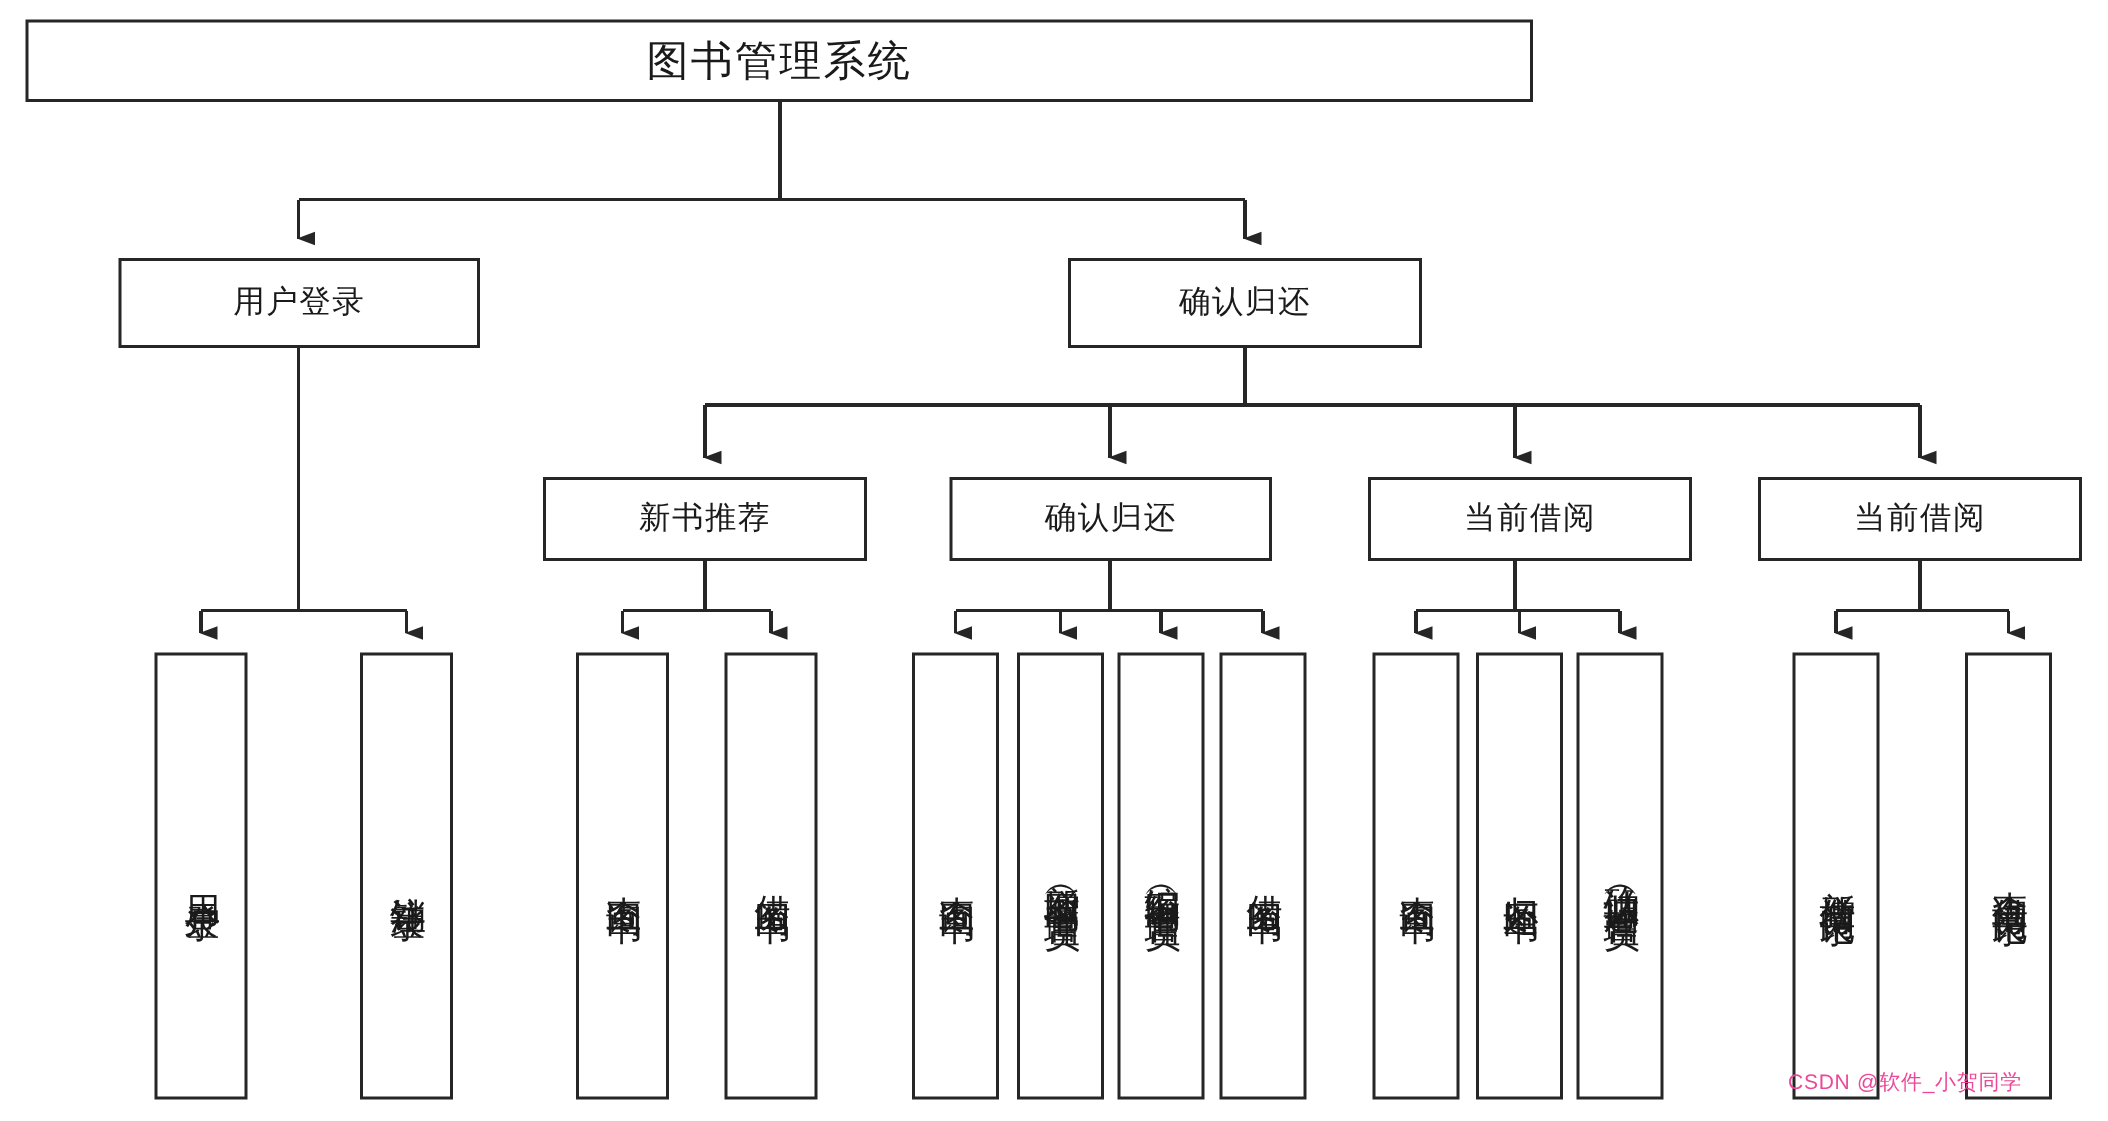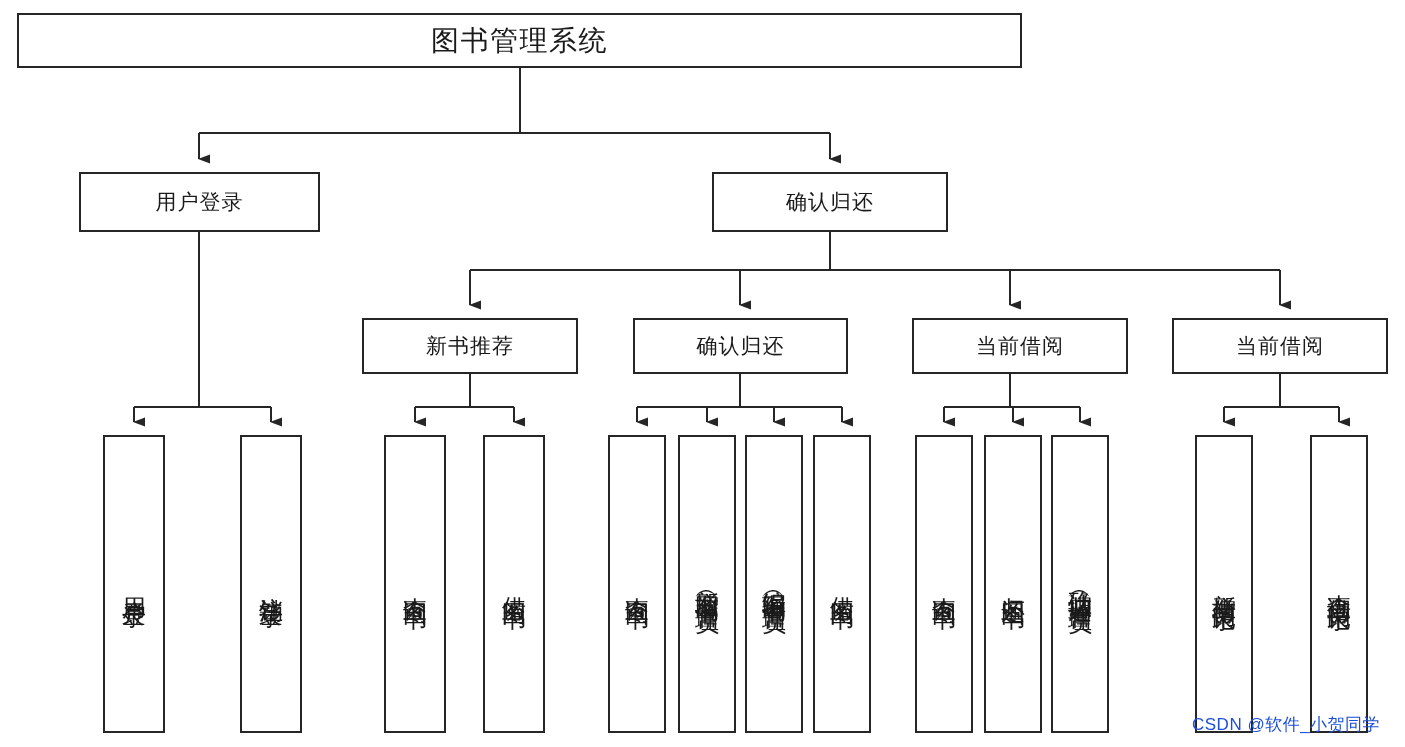--- a/index.html
+++ b/index.html
@@ -55,22 +55,22 @@
   }
   .node.v .node-label {
     writing-mode: vertical-rl;
     text-orientation: upright;
     font-size: 24px;
     letter-spacing: 3px;
     line-height: 1;
   }
   .watermark {
     position: absolute;
-    color: #1d4ed8;
-    font-size: 17px;
+    color: #ec4899;
+    font-size: 14px;
     white-space: nowrap;
     letter-spacing: 0.5px;
     font-family: "Liberation Sans", "DejaVu Sans", sans-serif;
   }
 </style>
 </head>
 <body>
 
 <div id="stage">
 

